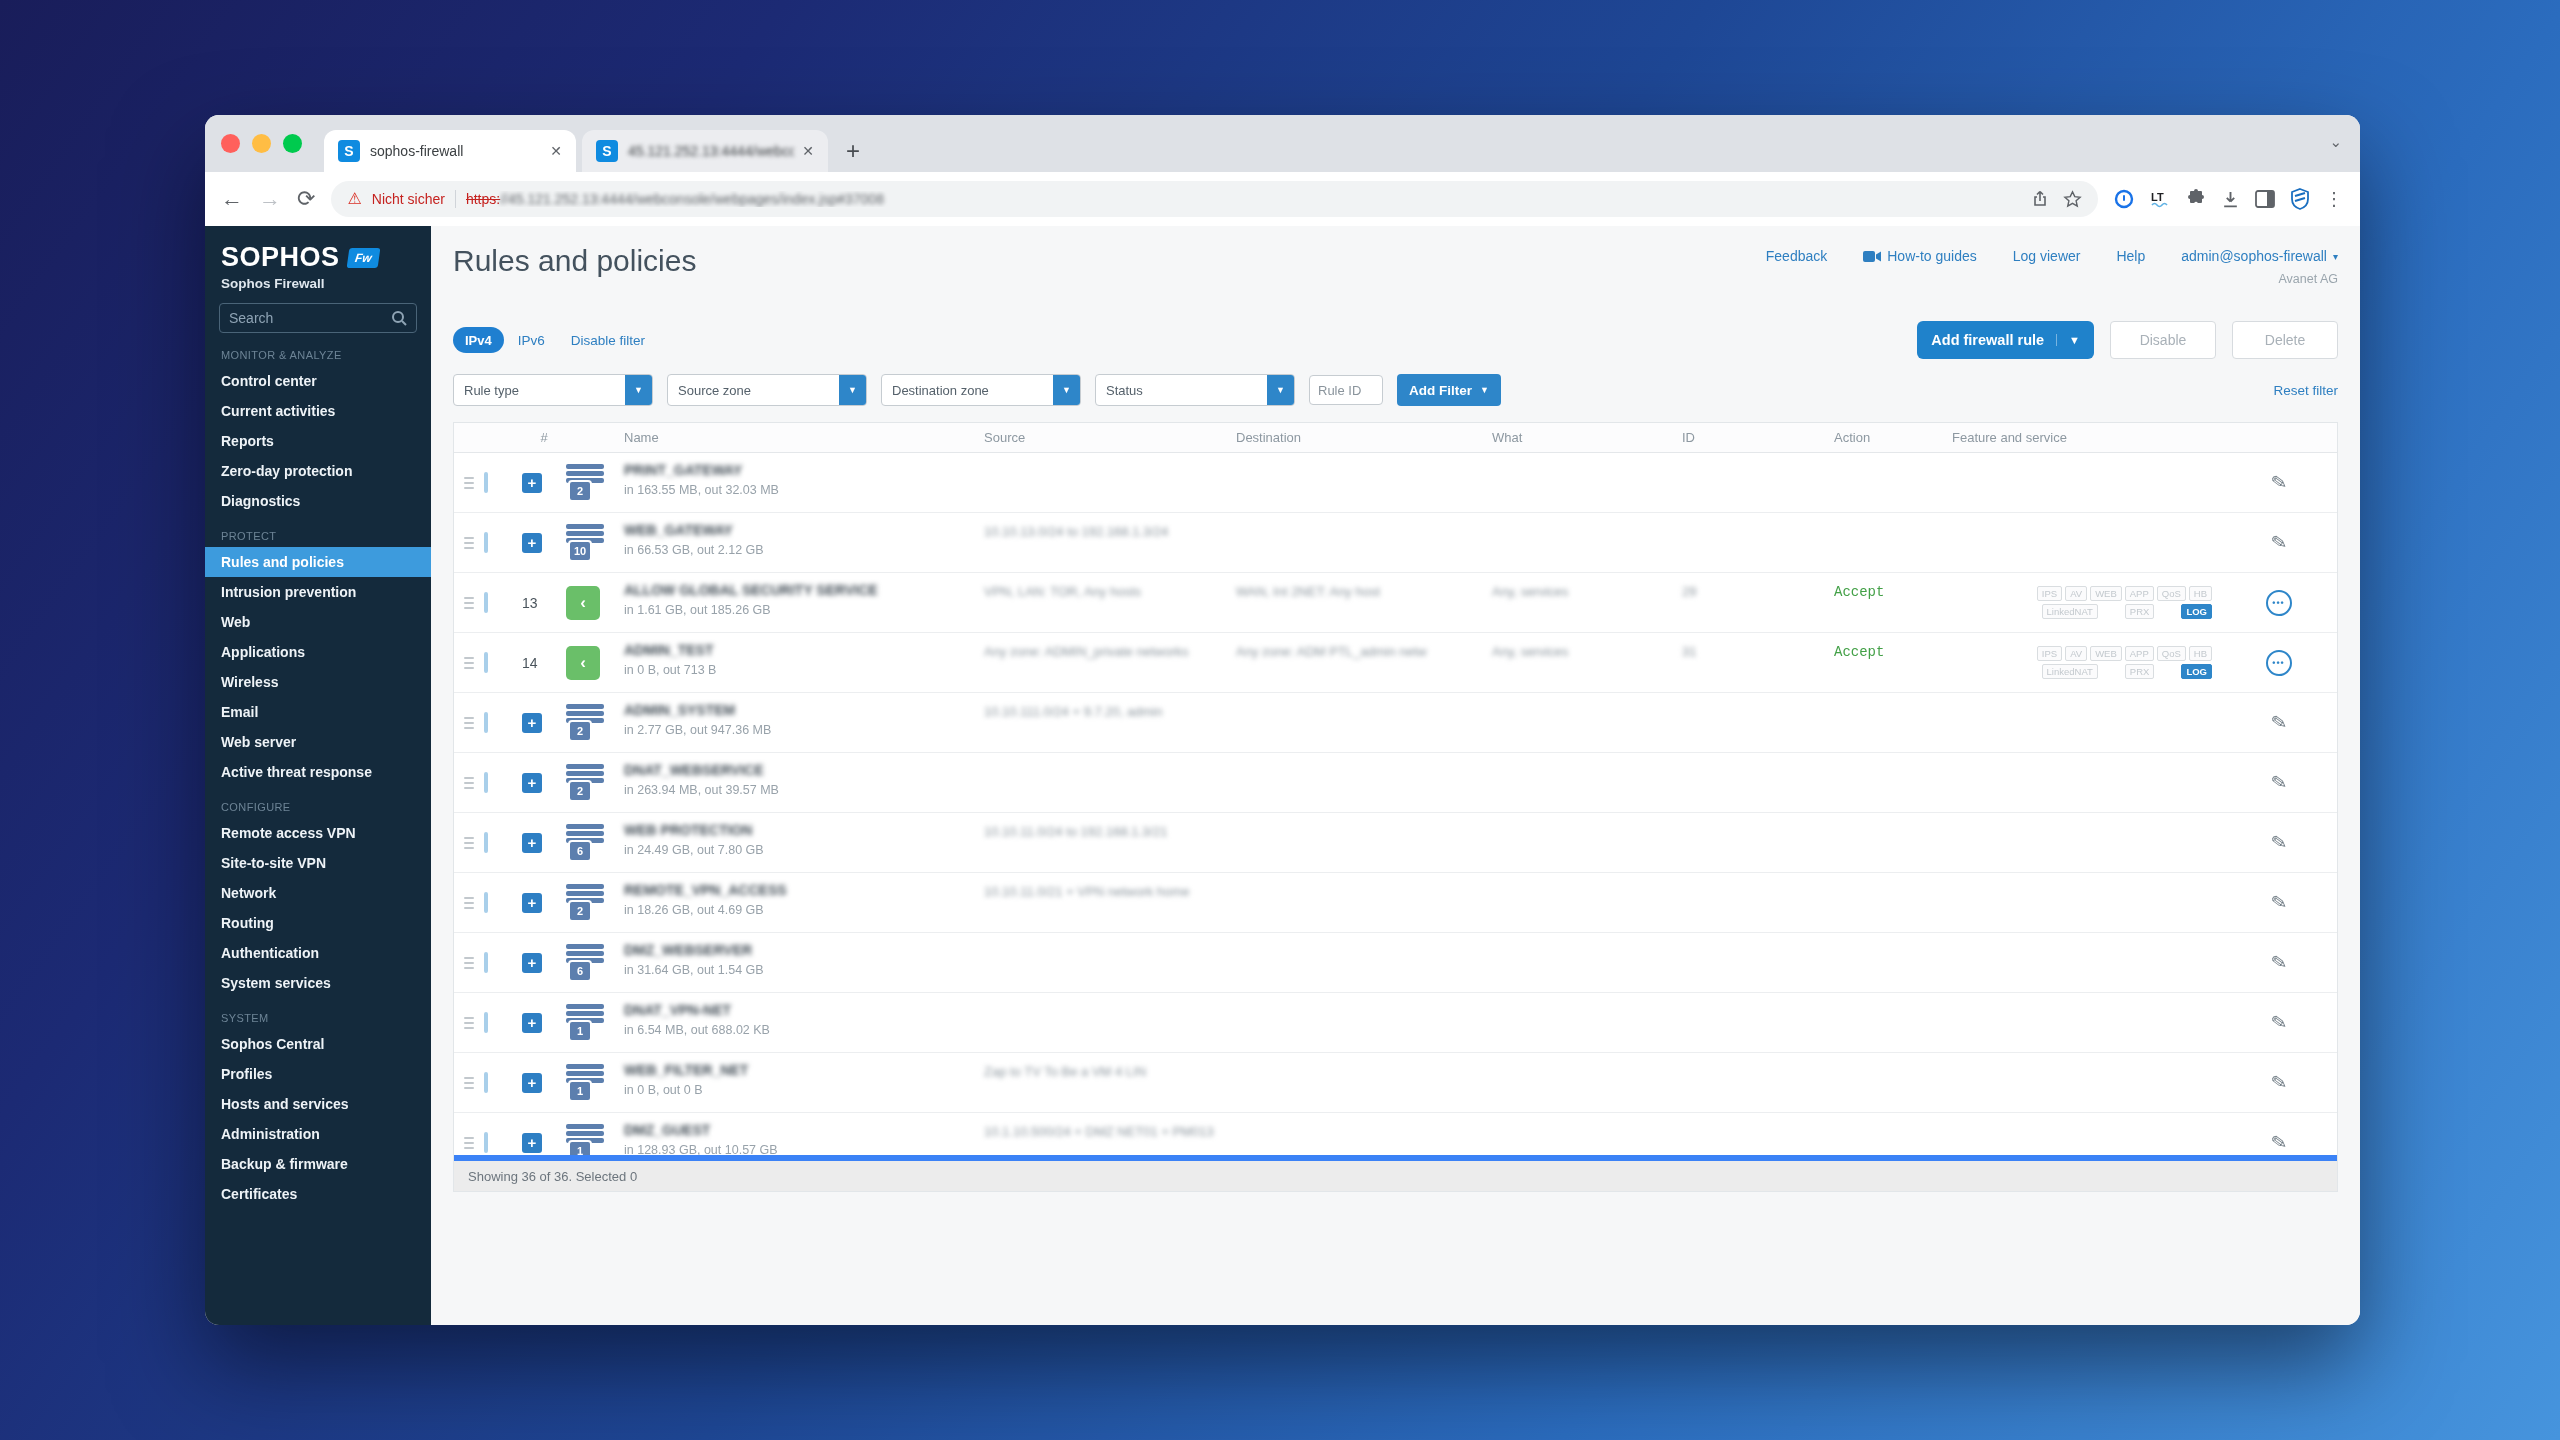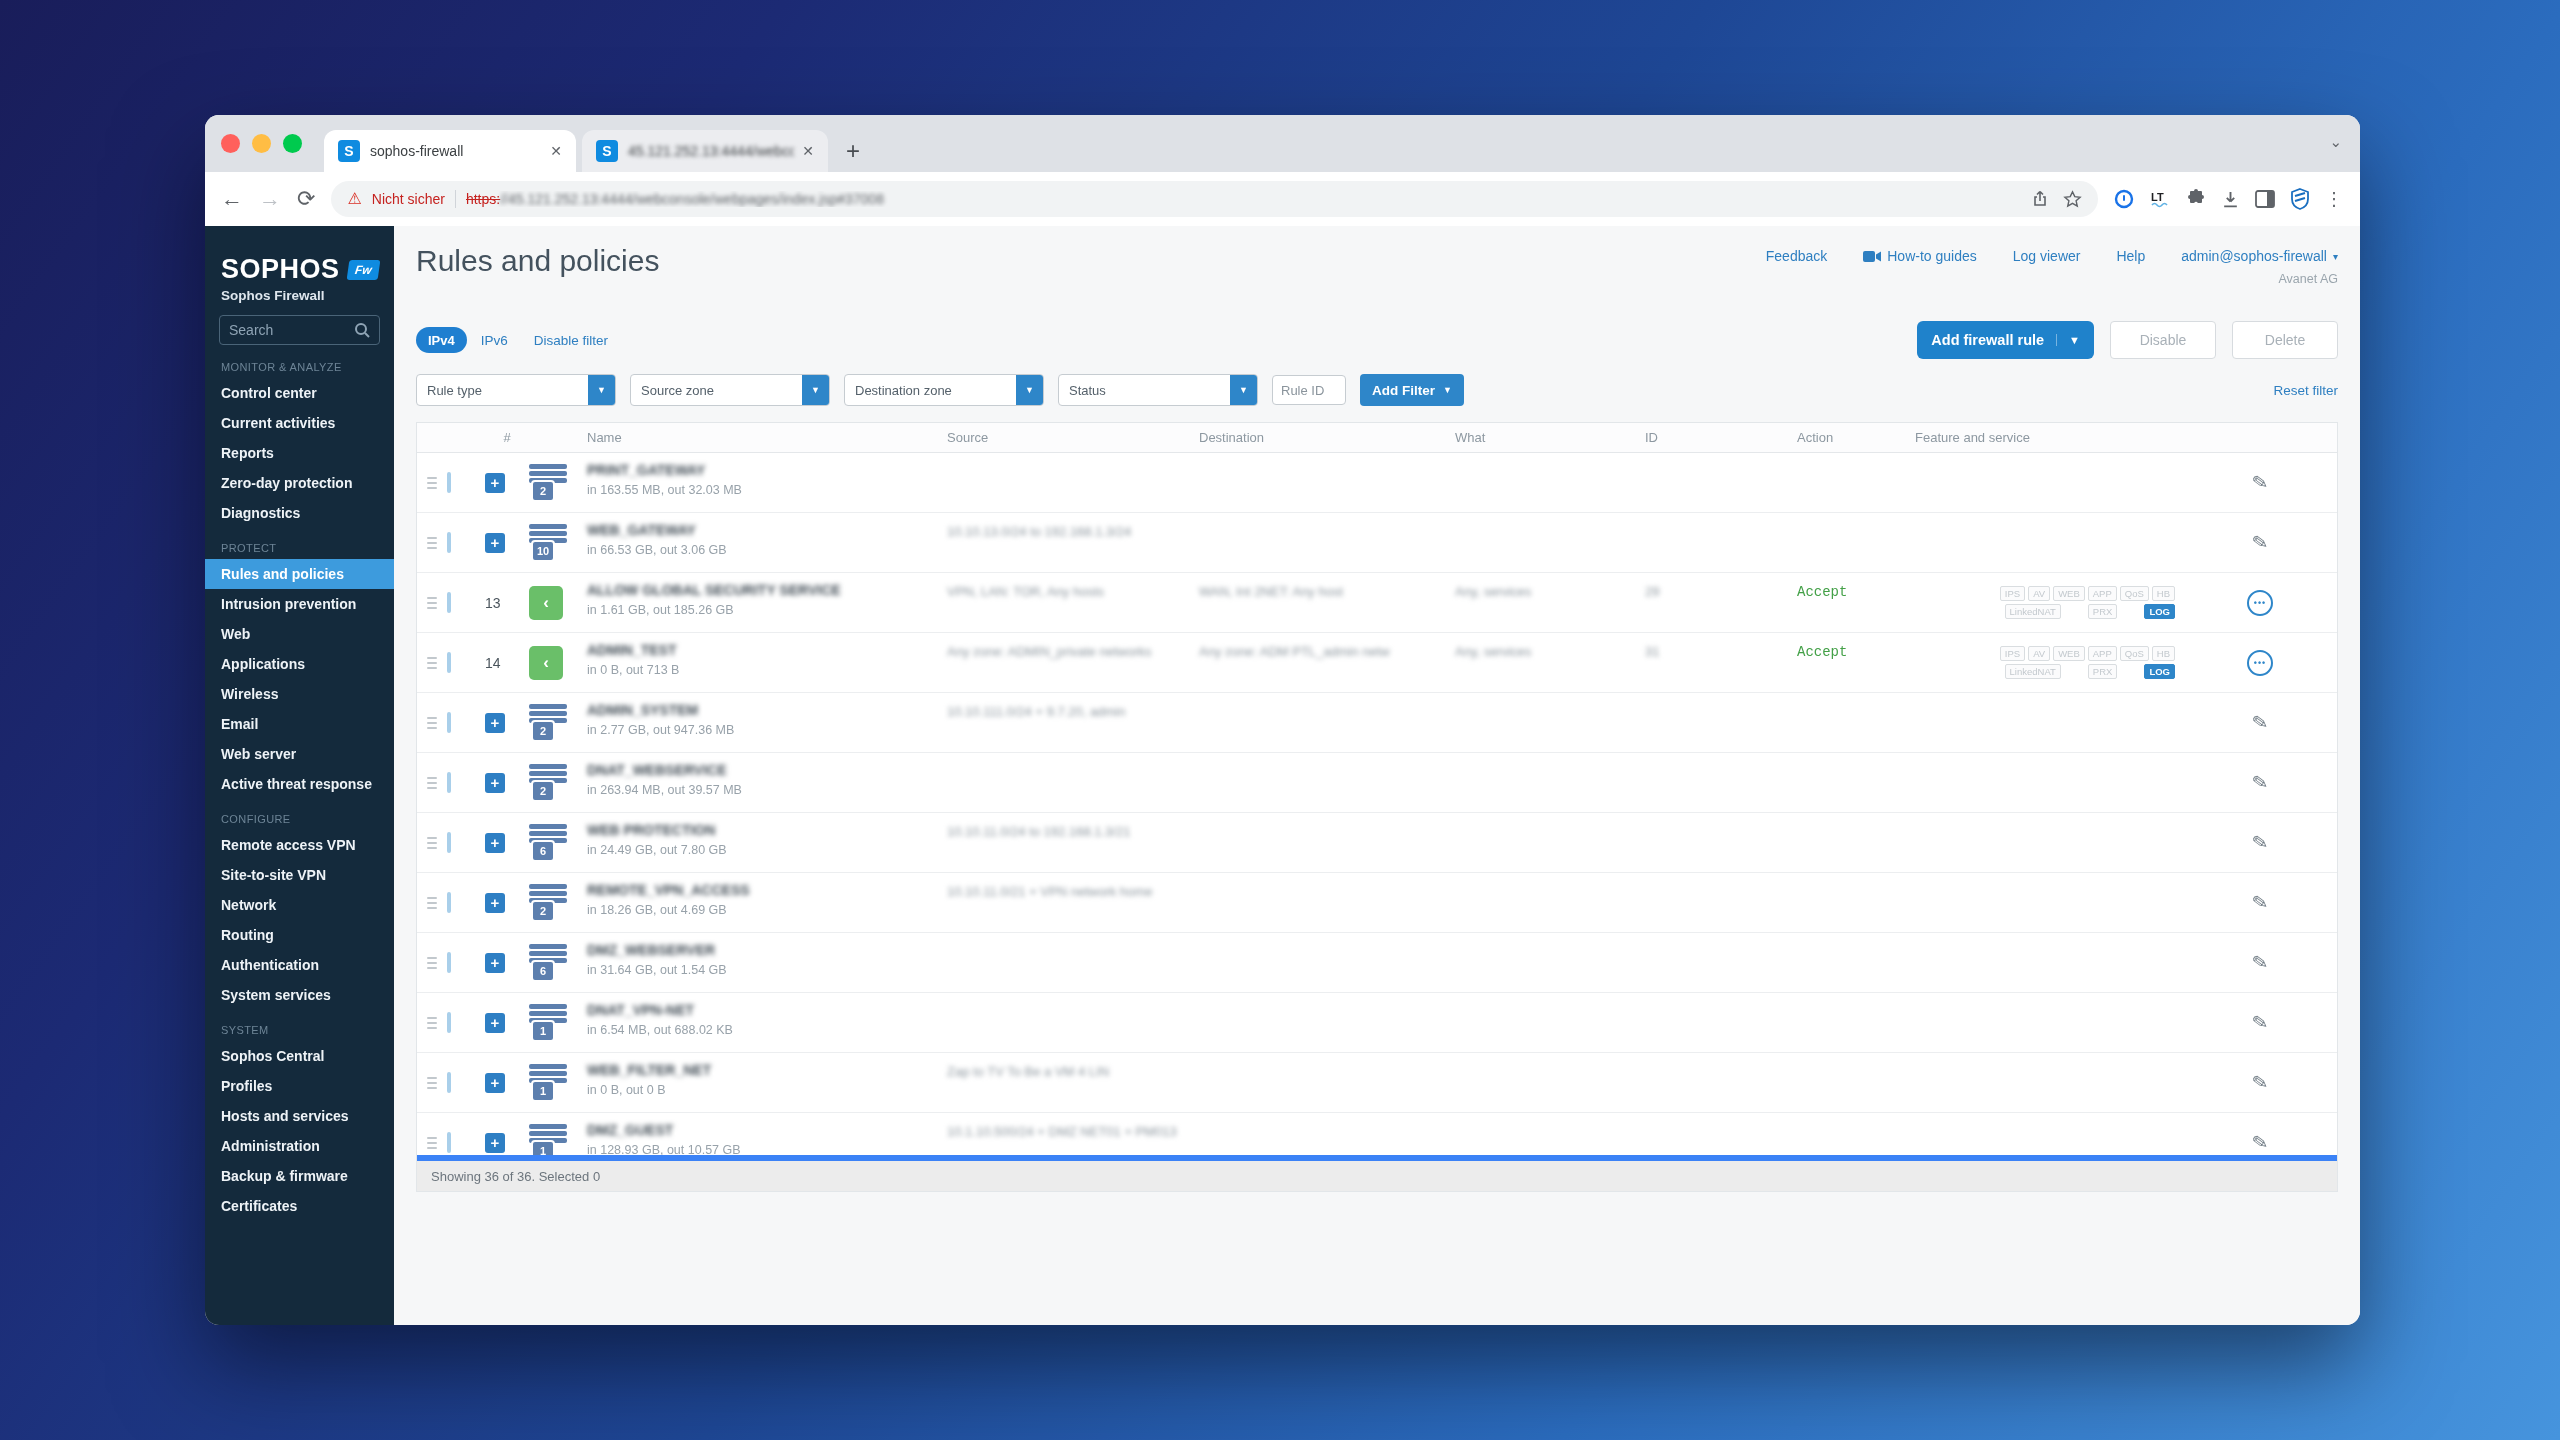--- a/index.html
+++ b/index.html
@@ -44,21 +44,21 @@
   .blur-sm { filter:blur(2.2px); }
   .blur-cell { filter:blur(2.6px); }
   .om-icons { display:flex; gap:14px; align-items:center; }
   .ext-icons { display:flex; gap:15px; align-items:center; color:#5f6368; }
   .menu-dots { font-size:18px; color:#5f6368; letter-spacing:1px; }
 
   
   .app { flex:1; display:flex; min-height:0; }
 
   
-  .sidebar { width:189px; background:#142a3c; flex:none; padding-top:28px; overflow:hidden; }
+  .sidebar { width:226px; background:#142a3c; flex:none; padding-top:16px; overflow:hidden; }
   .brand-row { display:flex; align-items:center; padding:0 16px; gap:8px; }
   .brand { color:#fff; font-size:27px; font-weight:bold; letter-spacing:.5px; }
   .brand-badge { background:#0f8be0; color:#fff; font-size:12px; font-weight:bold; font-style:italic;
     padding:3px 7px; border-radius:3px; transform:skewX(-8deg); }
   .product { color:#dfe7ee; font-size:13.5px; font-weight:bold; padding:3px 16px 0; }
   .search-box { margin:12px 14px 2px; height:30px; border:1px solid #4a6478; border-radius:4px;
     display:flex; align-items:center; padding:0 9px; gap:8px; }
   .search-box input { flex:1; background:transparent; border:none; outline:none; color:#c8d4dd;
     font-size:14px; font-family:inherit; min-width:0; }
   .search-box input::placeholder { color:#8fa4b5; }
@@ -394,21 +394,21 @@
                 <span>
                   <span class="gicon">
                     <i></i>
                     <i></i>
                     <i></i>
                     <span class="gbadge">10</span>
                   </span>
                 </span>
                 <div class="name-cell">
                   <div class="rname blur-cell">WEB_GATEWAY</div>
-                  <div class="rstats">in 66.53 GB, out 3.06 GB</div>
+                  <div class="rstats">in 66.53 GB, out 2.12 GB</div>
                 </div>
                 <span class="cell-top blur-cell">10.10.13.0/24 to 192.168.1.3/24</span>
                 <span class="cell-top blur-cell"></span>
                 <span class="cell-top blur-cell"></span>
                 <span class="cell-top blur-cell"></span>
                 <span class="cell-top accept"></span>
                 <div class="features"></div>
                 <span class="rowact">
                   <span class="pencil">✎</span>
                 </span>

